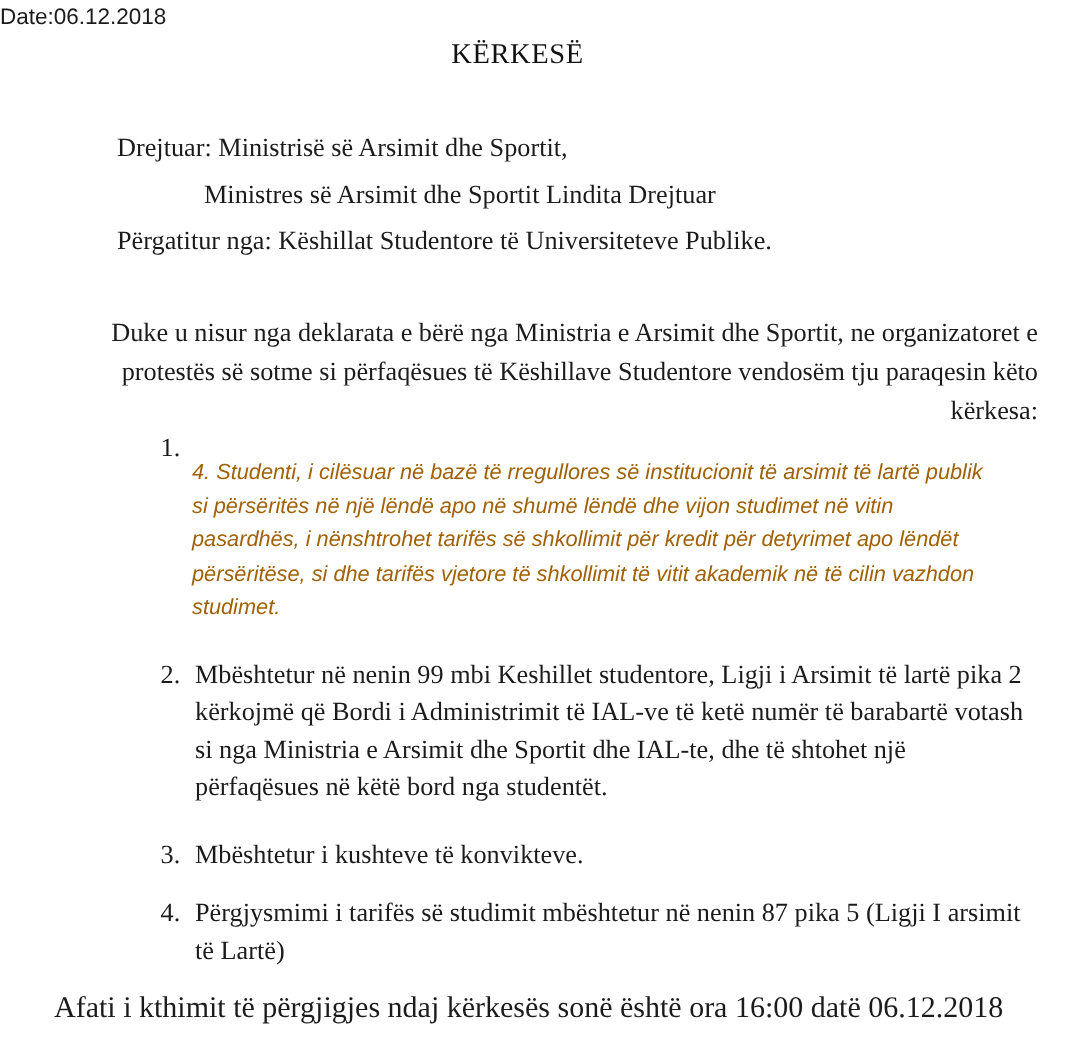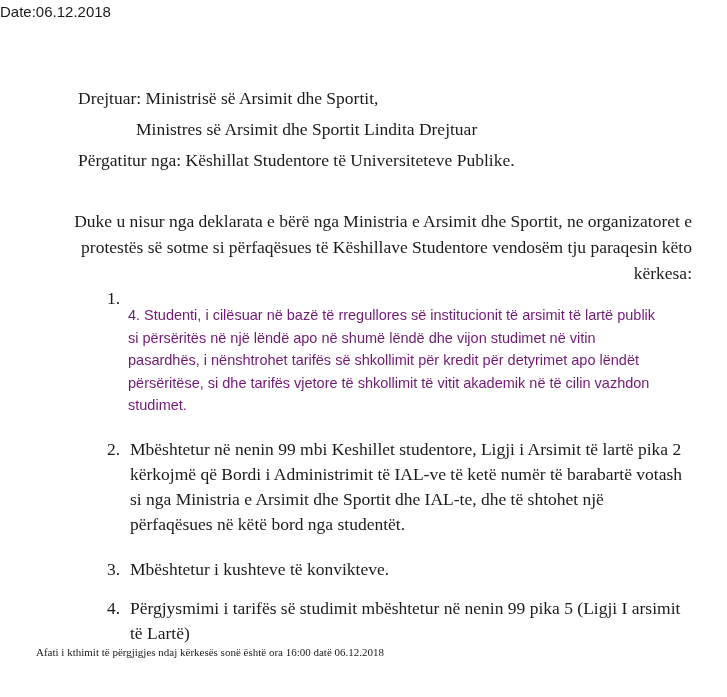--- a/index.html
+++ b/index.html
@@ -103,42 +103,44 @@
   .spacer-14 { height: 14px; }
   .spacer-18 { height: 18px; }
   .spacer-20 { height: 20px; }
 
   
   #quote-block {
     margin: 0;
     padding: 0 58px 0 128px;
     font-size: 14.5px;
     line-height: 22.5px;
-    color: #701a75;
+    color: #a16207;
     text-align: left;
+    font-style: italic;
   }
 
   
   #deadline-line {
     position: absolute;
-    top: 640px;
+    top: 660px;
     left: 36px;
     width: 660px;
-    font-size: 11px;
+    font-size: 20px;
     line-height: 25px;
     white-space: nowrap;
   }
 </style>
 </head>
 <body>
 
 <div id="page">
 
   <div id="date-line" class="sans">Date:06.12.2018</div>
 
+  <div id="doc-title" class="serif">KËRKESË</div>
 
   <div id="address-block" class="serif">
     <div class="addr-line">Drejtuar: Ministrisë së Arsimit dhe Sportit,</div>
     <div class="addr-line indent">Ministres së Arsimit dhe Sportit Lindita Drejtuar</div>
     <div class="addr-line">Përgatitur nga: Këshillat Studentore të Universiteteve Publike.</div>
   </div>
 
   <div id="intro-paragraph" class="serif">Duke u nisur nga deklarata e bërë nga Ministria e Arsimit dhe Sportit, ne organizatoret e protestës së sotme si përfaqësues të Këshillave Studentore vendosëm tju paraqesin këto kërkesa:</div>
 
   <div id="requests-list">
@@ -162,20 +164,20 @@
 
     <div class="req-item serif">
       <span class="req-num">3.</span>
       <span class="req-text">Mbështetur i kushteve të konvikteve.</span>
     </div>
 
     <div class="spacer-14"></div>
 
     <div class="req-item serif">
       <span class="req-num">4.</span>
-      <span class="req-text">Përgjysmimi i tarifës së studimit mbështetur në nenin 99 pika 5 (Ligji I arsimit të Lartë)</span>
+      <span class="req-text">Përgjysmimi i tarifës së studimit mbështetur në nenin 87 pika 5 (Ligji I arsimit të Lartë)</span>
     </div>
 
   </div>
 
   <div id="deadline-line" class="serif">Afati i kthimit të përgjigjes ndaj kërkesës sonë është ora 16:00 datë 06.12.2018</div>
 
 </div>
 
 </body></html>

